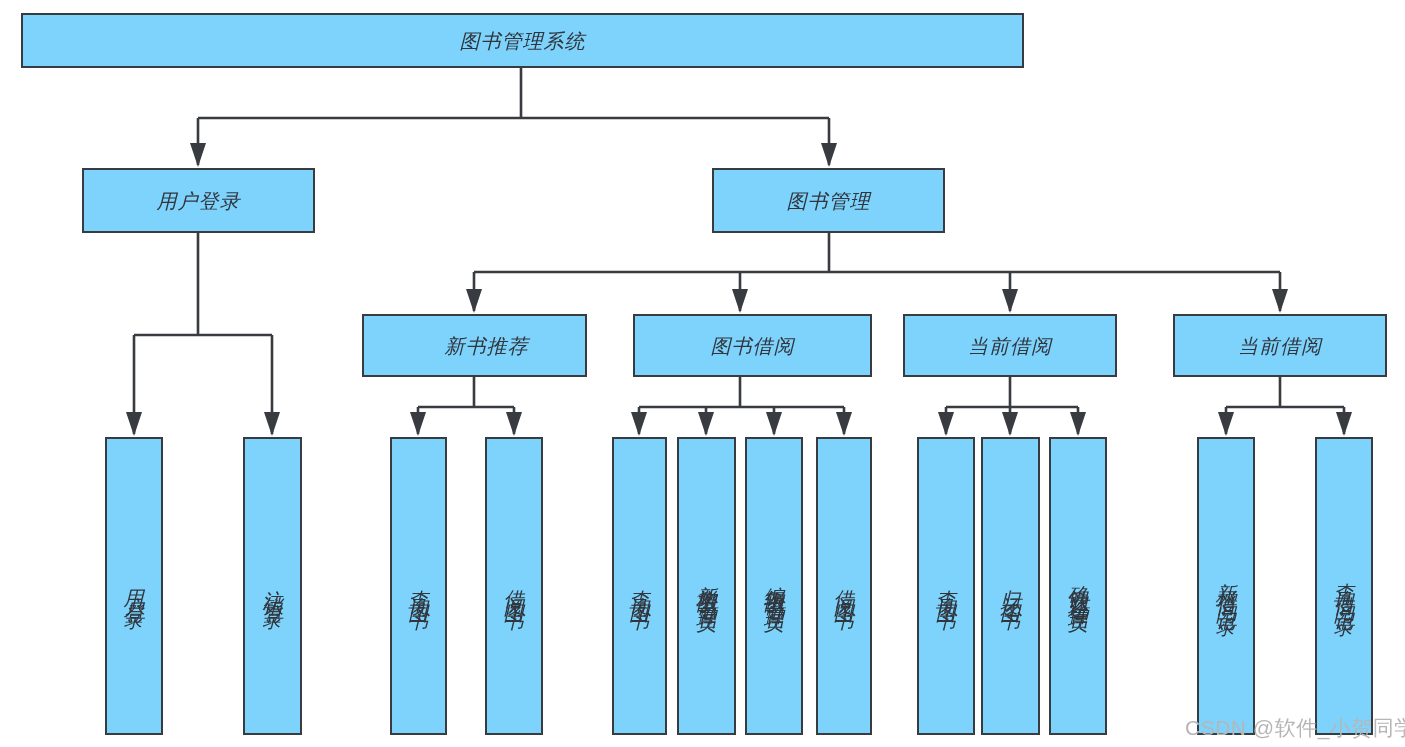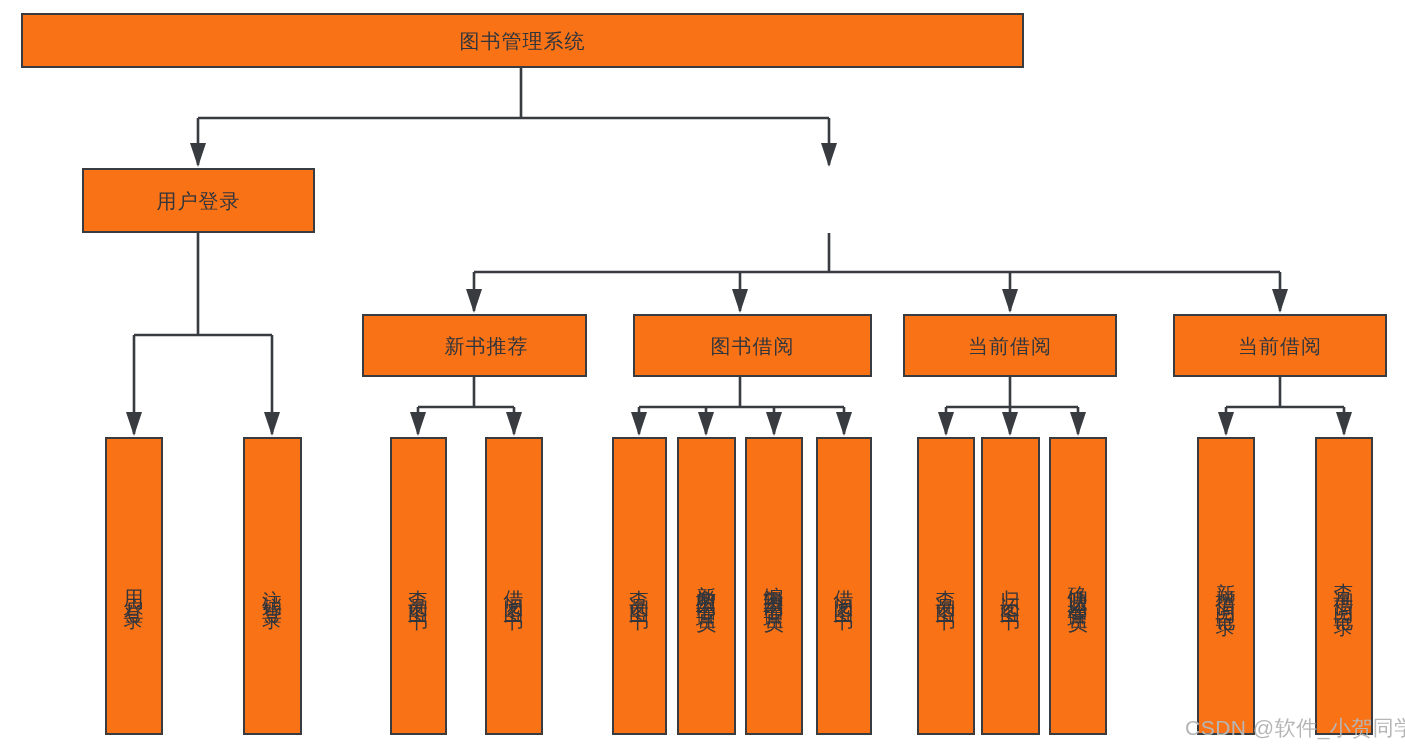--- a/index.html
+++ b/index.html
@@ -19,29 +19,30 @@
   }
   .connectors path, .connectors line {
     stroke: var(--line, #383b40);
     stroke-width: 2.6;
     fill: none;
   }
   .connectors polygon { fill: var(--line, #383b40); }
   .box {
     position: absolute;
     z-index: 2;
-    background: #f97316;
+    background: #7dd3fc;
     border: 2.6px solid var(--line, #383b40);
     color: var(--text, #31353c);
     display: flex;
     align-items: center;
     justify-content: center;
     font-size: 20px;
     line-height: 1.2;
     white-space: nowrap;
+    font-style: italic;
   }
   .box.h { letter-spacing: 1px; }
   .box.v {
     writing-mode: vertical-rl;
     letter-spacing: 7px;
     line-height: 1;
     padding-top: 4px;
   }
   .watermark {
     position: absolute;
@@ -94,20 +95,21 @@
     <line x1="1078" y1="407" x2="1078" y2="434" marker-end="url(#arrow)"></line>
 
     <path d="M1280,377 L1280,407 M1226,407 L1344,407"></path>
     <line x1="1226" y1="407" x2="1226" y2="434" marker-end="url(#arrow)"></line>
     <line x1="1344" y1="407" x2="1344" y2="434" marker-end="url(#arrow)"></line>
   </svg>
 
   <div class="box h" style="left:21px; top:13px; width:1003px; height:55px;">图书管理系统</div>
 
   <div class="box h" style="left:82px; top:168px; width:233px; height:65px;">用户登录</div>
+  <div class="box h" style="left:712px; top:168px; width:233px; height:65px;">图书管理</div>
 
   <div class="box h" style="left:362px; top:314px; width:225px; height:63px;padding-left:24px;">新书推荐</div>
   <div class="box h" style="left:633px; top:314px; width:239px; height:63px;">图书借阅</div>
   <div class="box h" style="left:903px; top:314px; width:214px; height:63px;">当前借阅</div>
   <div class="box h" style="left:1173px; top:314px; width:214px; height:63px;">当前借阅</div>
 
   <div class="box v" style="left:105px; top:437px; width:58px; height:298px;">用户登录</div>
   <div class="box v" style="left:243px; top:437px; width:59px; height:298px;">注销登录</div>
 
   <div class="box v" style="left:390px; top:437px; width:57px; height:298px;">查询图书</div>

